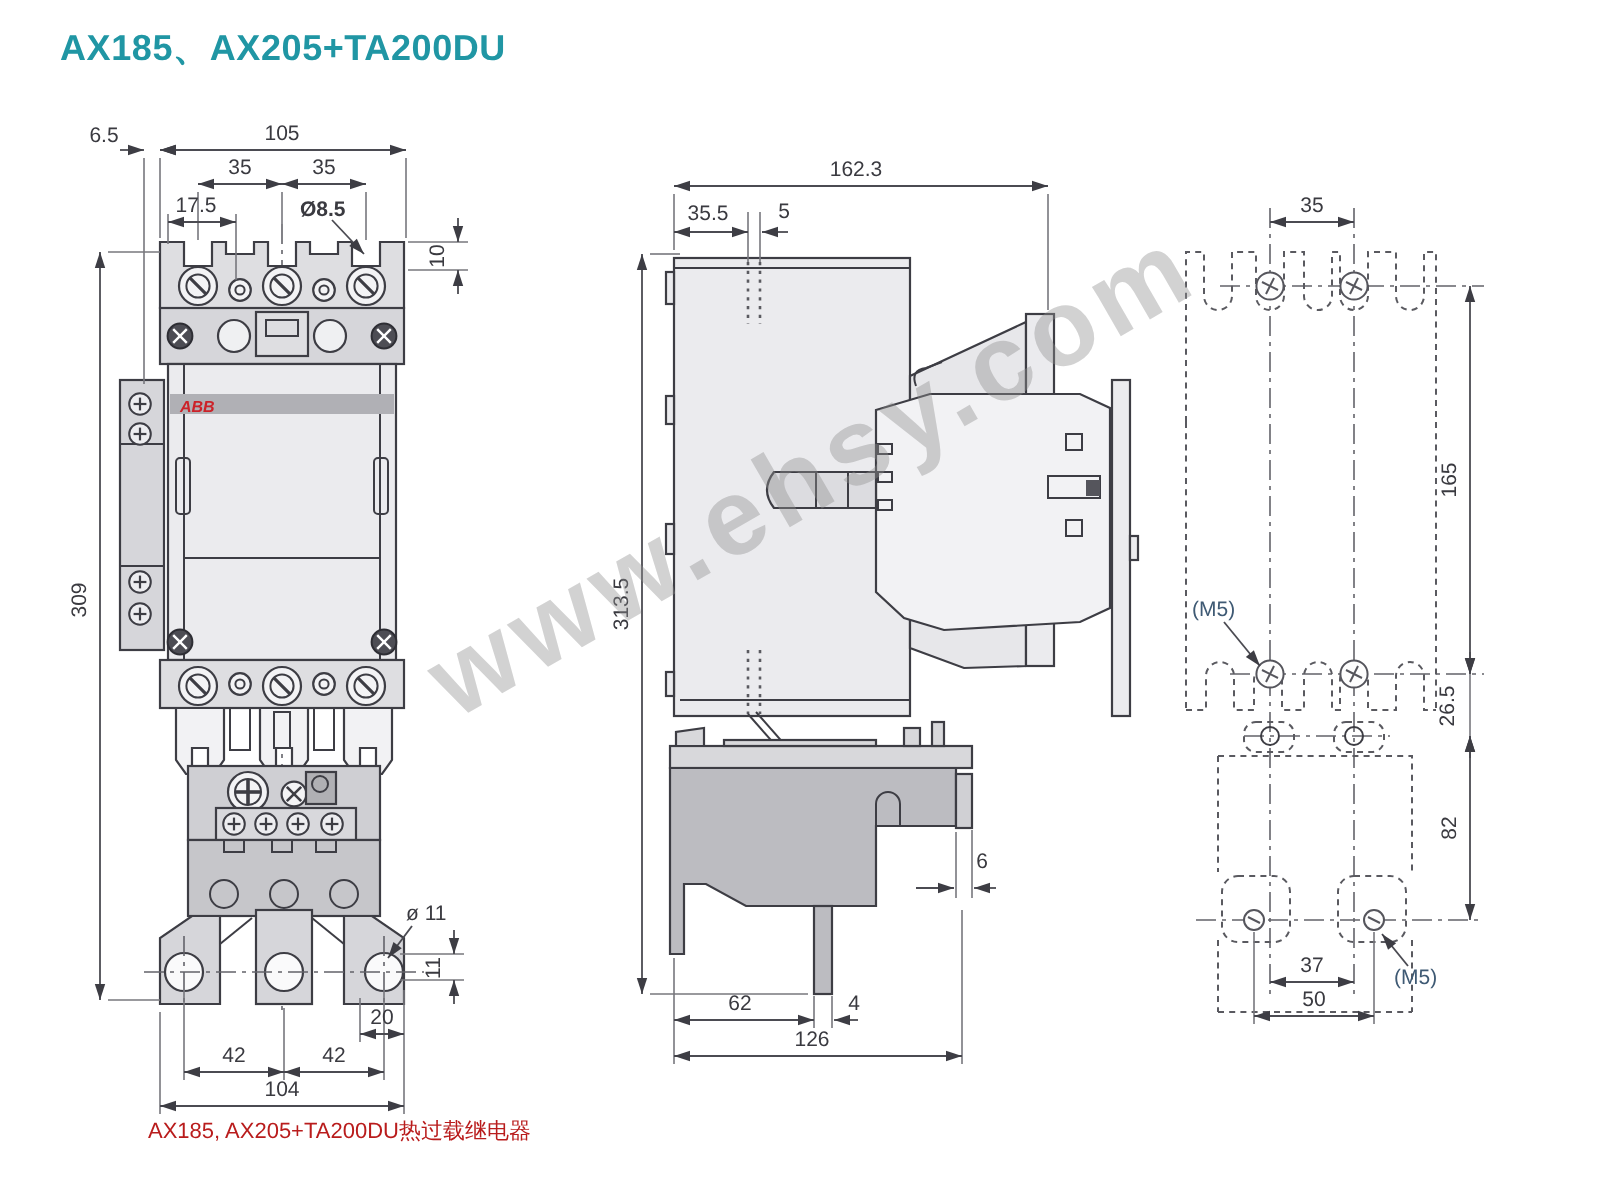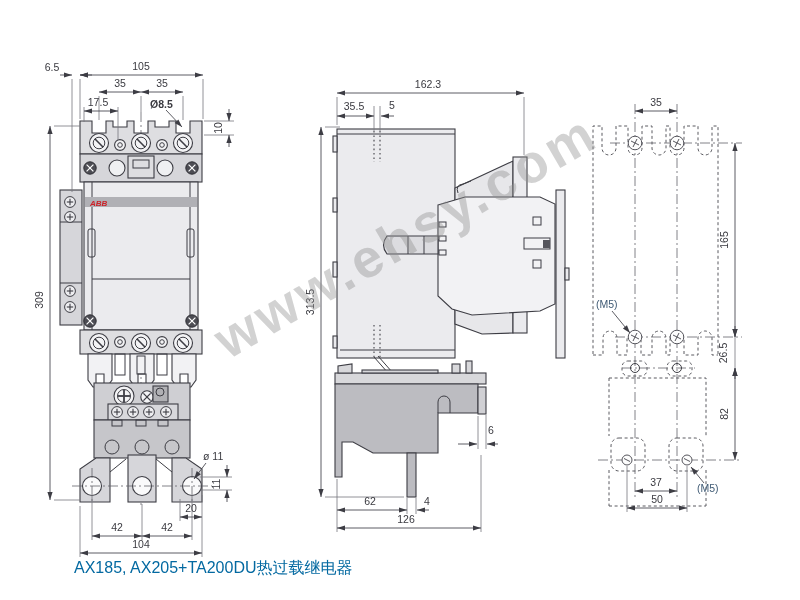--- a/index.html
+++ b/index.html
@@ -1,38 +1,39 @@
 <!DOCTYPE html>
 <html><head>
 <meta charset="utf-8">
 <style>
   html,body{margin:0;padding:0;background:#fff;}
   .stage{position:relative;width:800px;height:600px;background:#ffffff;overflow:hidden;
          font-family:"Liberation Sans",sans-serif;}
   .title{position:absolute;left:30px;top:12px;font-size:18px;font-weight:bold;
          color:#2096a4;letter-spacing:.3px;}
-  .caption{position:absolute;left:74px;top:558px;font-size:16px;color:#0369a1;}
+  .caption{position:absolute;left:74px;top:558px;font-size:11px;color:#b91c1c;}
   svg{position:absolute;left:0;top:0;}
   .d{font-family:"Liberation Sans",sans-serif;font-size:10.5px;fill:#3a3a40;}
   .m5{font-family:"Liberation Sans",sans-serif;font-size:10.5px;fill:#3f5a74;}
   .dim{stroke:#4b4b52;stroke-width:.9;fill:none;}
   .ext{stroke:#77777d;stroke-width:.8;fill:none;}
   .cl{stroke:#63636a;stroke-width:.8;fill:none;stroke-dasharray:10 3 2 3;}
   .hid{stroke:#5a5a60;stroke-width:1;fill:none;stroke-dasharray:3 2.6;}
   .dot{stroke:#5a5a60;stroke-width:1.3;fill:none;stroke-dasharray:1.6 2.8;}
   .ol{stroke:#3d3d44;stroke-width:1.1;}
   .ln{stroke:#3d3d44;stroke-width:1;fill:none;}
   .wm{font-family:"Liberation Sans",sans-serif;font-weight:bold;font-size:54px;
       fill:#909090;opacity:.4;letter-spacing:4px;}
 </style>
 </head>
 <body>
 
 <div class="stage">
 
+  <div class="title">AX185、AX205+TA200DU</div>
 
   <svg width="800" height="600" viewBox="0 0 800 600">
     <defs>
       <marker id="ma" markerWidth="10" markerHeight="8" refX="9" refY="4" orient="auto" markerUnits="userSpaceOnUse">
         <path d="M9,4 L1,1.4 L1,6.6 Z" fill="#3d3d44"></path>
       </marker>
       <marker id="mb" markerWidth="10" markerHeight="8" refX="1" refY="4" orient="auto" markerUnits="userSpaceOnUse">
         <path d="M1,4 L9,1.4 L9,6.6 Z" fill="#3d3d44"></path>
       </marker>
       <g id="scrL">

